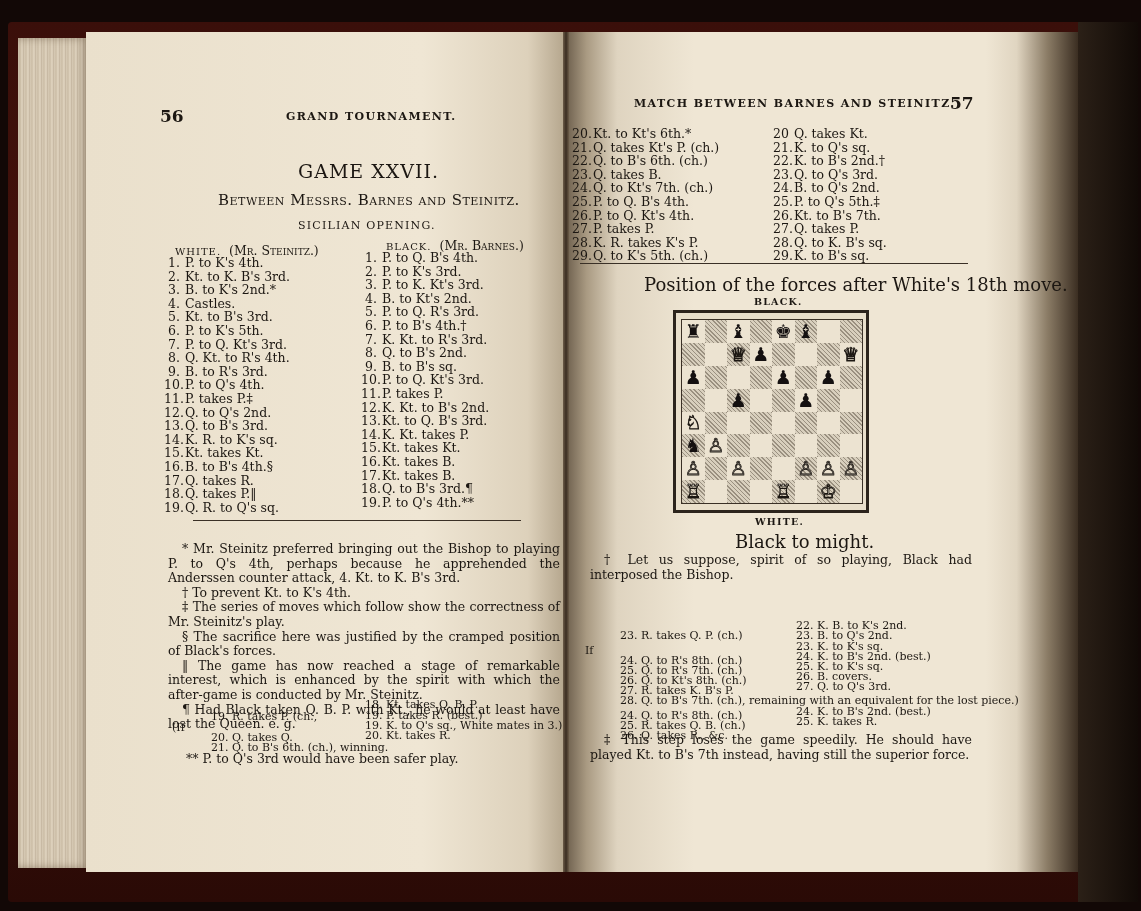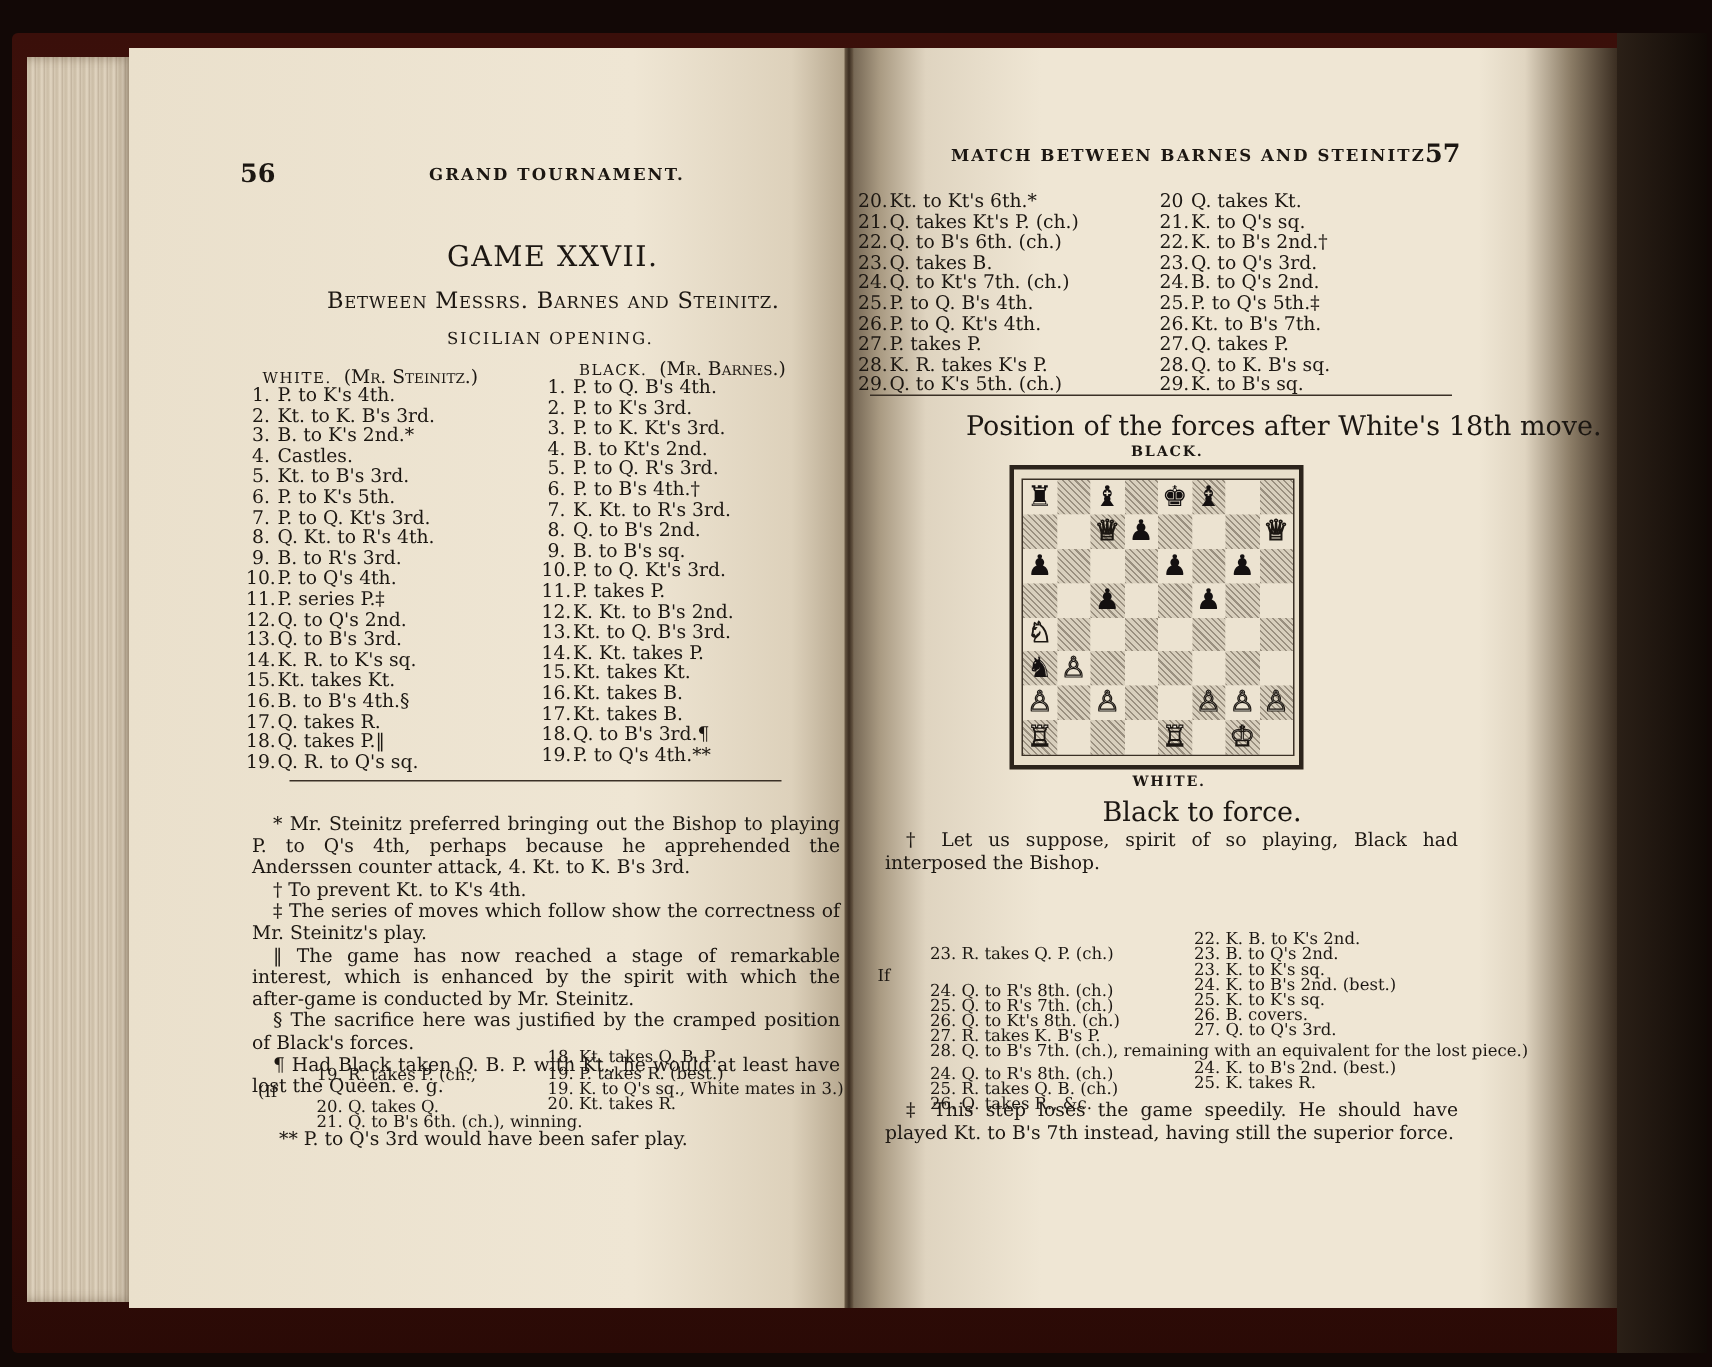--- a/index.html
+++ b/index.html
@@ -104,21 +104,21 @@
     <li><span class="n">1.</span><span>P. to K's 4th.</span></li>
     <li><span class="n">2.</span><span>Kt. to K. B's 3rd.</span></li>
     <li><span class="n">3.</span><span>B. to K's 2nd.*</span></li>
     <li><span class="n">4.</span><span>Castles.</span></li>
     <li><span class="n">5.</span><span>Kt. to B's 3rd.</span></li>
     <li><span class="n">6.</span><span>P. to K's 5th.</span></li>
     <li><span class="n">7.</span><span>P. to Q. Kt's 3rd.</span></li>
     <li><span class="n">8.</span><span>Q. Kt. to R's 4th.</span></li>
     <li><span class="n">9.</span><span>B. to R's 3rd.</span></li>
     <li><span class="n">10.</span><span>P. to Q's 4th.</span></li>
-    <li><span class="n">11.</span><span>P. series P.‡</span></li>
+    <li><span class="n">11.</span><span>P. takes P.‡</span></li>
     <li><span class="n">12.</span><span>Q. to Q's 2nd.</span></li>
     <li><span class="n">13.</span><span>Q. to B's 3rd.</span></li>
     <li><span class="n">14.</span><span>K. R. to K's sq.</span></li>
     <li><span class="n">15.</span><span>Kt. takes Kt.</span></li>
     <li><span class="n">16.</span><span>B. to B's 4th.§</span></li>
     <li><span class="n">17.</span><span>Q. takes R.</span></li>
     <li><span class="n">18.</span><span>Q. takes P.‖</span></li>
     <li><span class="n">19.</span><span>Q. R. to Q's sq.</span></li>
   </ul>
 
@@ -146,22 +146,22 @@
     <li><span class="n">18.</span><span>Q. to B's 3rd.¶</span></li>
     <li><span class="n">19.</span><span>P. to Q's 4th.**</span></li>
   </ul>
 
 <div class="rule" style="left:193px;top:520px;width:328px;"></div>
 
 <div class="abs notes" style="left:168px;top:542px;width:392px;">
   <p>* Mr. Steinitz preferred bringing out the Bishop to playing P. to Q's 4th, perhaps because he apprehended the Anderssen counter attack, 4. Kt. to K. B's 3rd.</p>
   <p>† To prevent Kt. to K's 4th.</p>
   <p>‡ The series of moves which follow show the correctness of Mr. Steinitz's play.</p>
+  <p>§ The sacrifice here was justified by the cramped position of Black's forces.</p>
   <p>‖ The game has now reached a stage of remarkable interest, which is enhanced by the spirit with which the after-game is conducted by Mr. Steinitz.</p>
-  <p>§ The sacrifice here was justified by the cramped position of Black's forces.</p>
   <p>¶ Had Black taken Q. B. P. with Kt., he would at least have lost the Queen.  e. g.</p>
 </div>
 
 <div class="abs var" style="left:172px;top:722px;">(If</div>
 <div class="abs var" style="left:211px;top:711px;">19. R. takes P. (ch.,</div>
 <div class="abs var" style="left:211px;top:732px;">20. Q. takes Q.</div>
 <div class="abs var" style="left:211px;top:742px;">21. Q. to B's 6th. (ch.), winning.</div>
 <div class="abs var" style="left:365px;top:699px;">18. Kt. takes Q. B. P.</div>
 <div class="abs var" style="left:365px;top:710px;">19. P. takes R. (best.)</div>
 <div class="abs var" style="left:365px;top:720px;">19. K. to Q's sq., White mates in 3.)</div>
@@ -316,21 +316,21 @@
       </div>
       <div class="sq light"></div>
       <div class="sq dark">
         <span class="pc-w">♔</span>
       </div>
       <div class="sq light"></div>
     </div>
 </div>
 
 <div class="abs small-caps-label" style="left:755px;top:516px;">WHITE.</div>
-<div class="abs caption" style="left:735px;top:531px;">Black to force.</div>
+<div class="abs caption" style="left:735px;top:531px;">Black to might.</div>
 
 <div class="abs notes" style="left:590px;top:553px;width:382px;">
   <p>† Let us suppose, spirit of so playing, Black had interposed the Bishop.</p>
 </div>
 
 <div class="abs var" style="left:620px;top:630px;">23. R. takes Q. P. (ch.)</div>
 <div class="abs var" style="left:796px;top:620px;">22. K. B. to K's 2nd.</div>
 <div class="abs var" style="left:796px;top:630px;">23. B. to Q's 2nd.</div>
 <div class="abs var" style="left:585px;top:645px;">If</div>
 

